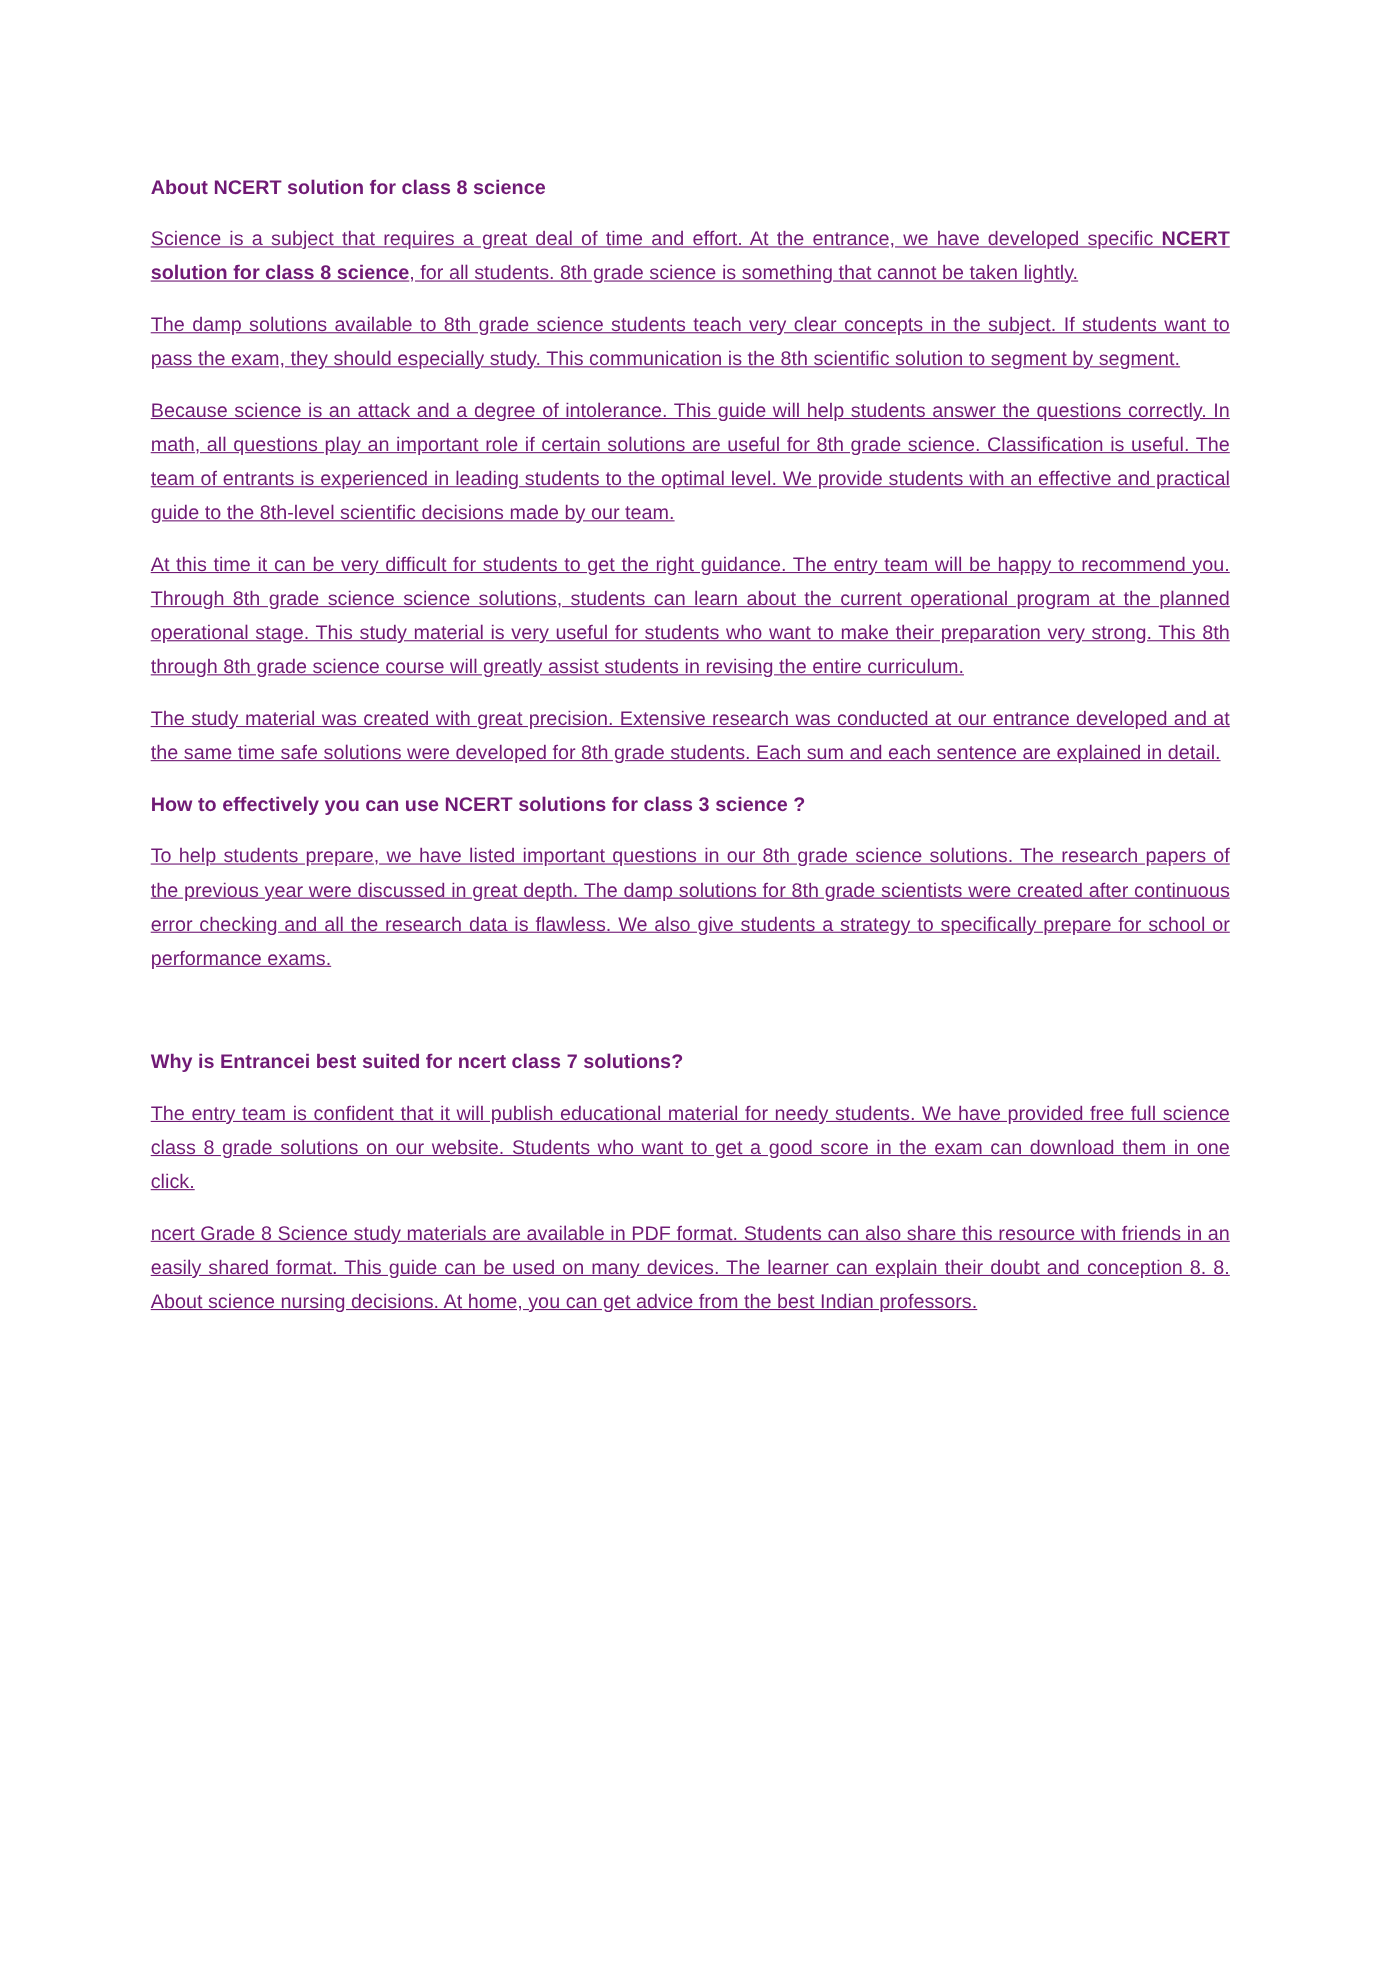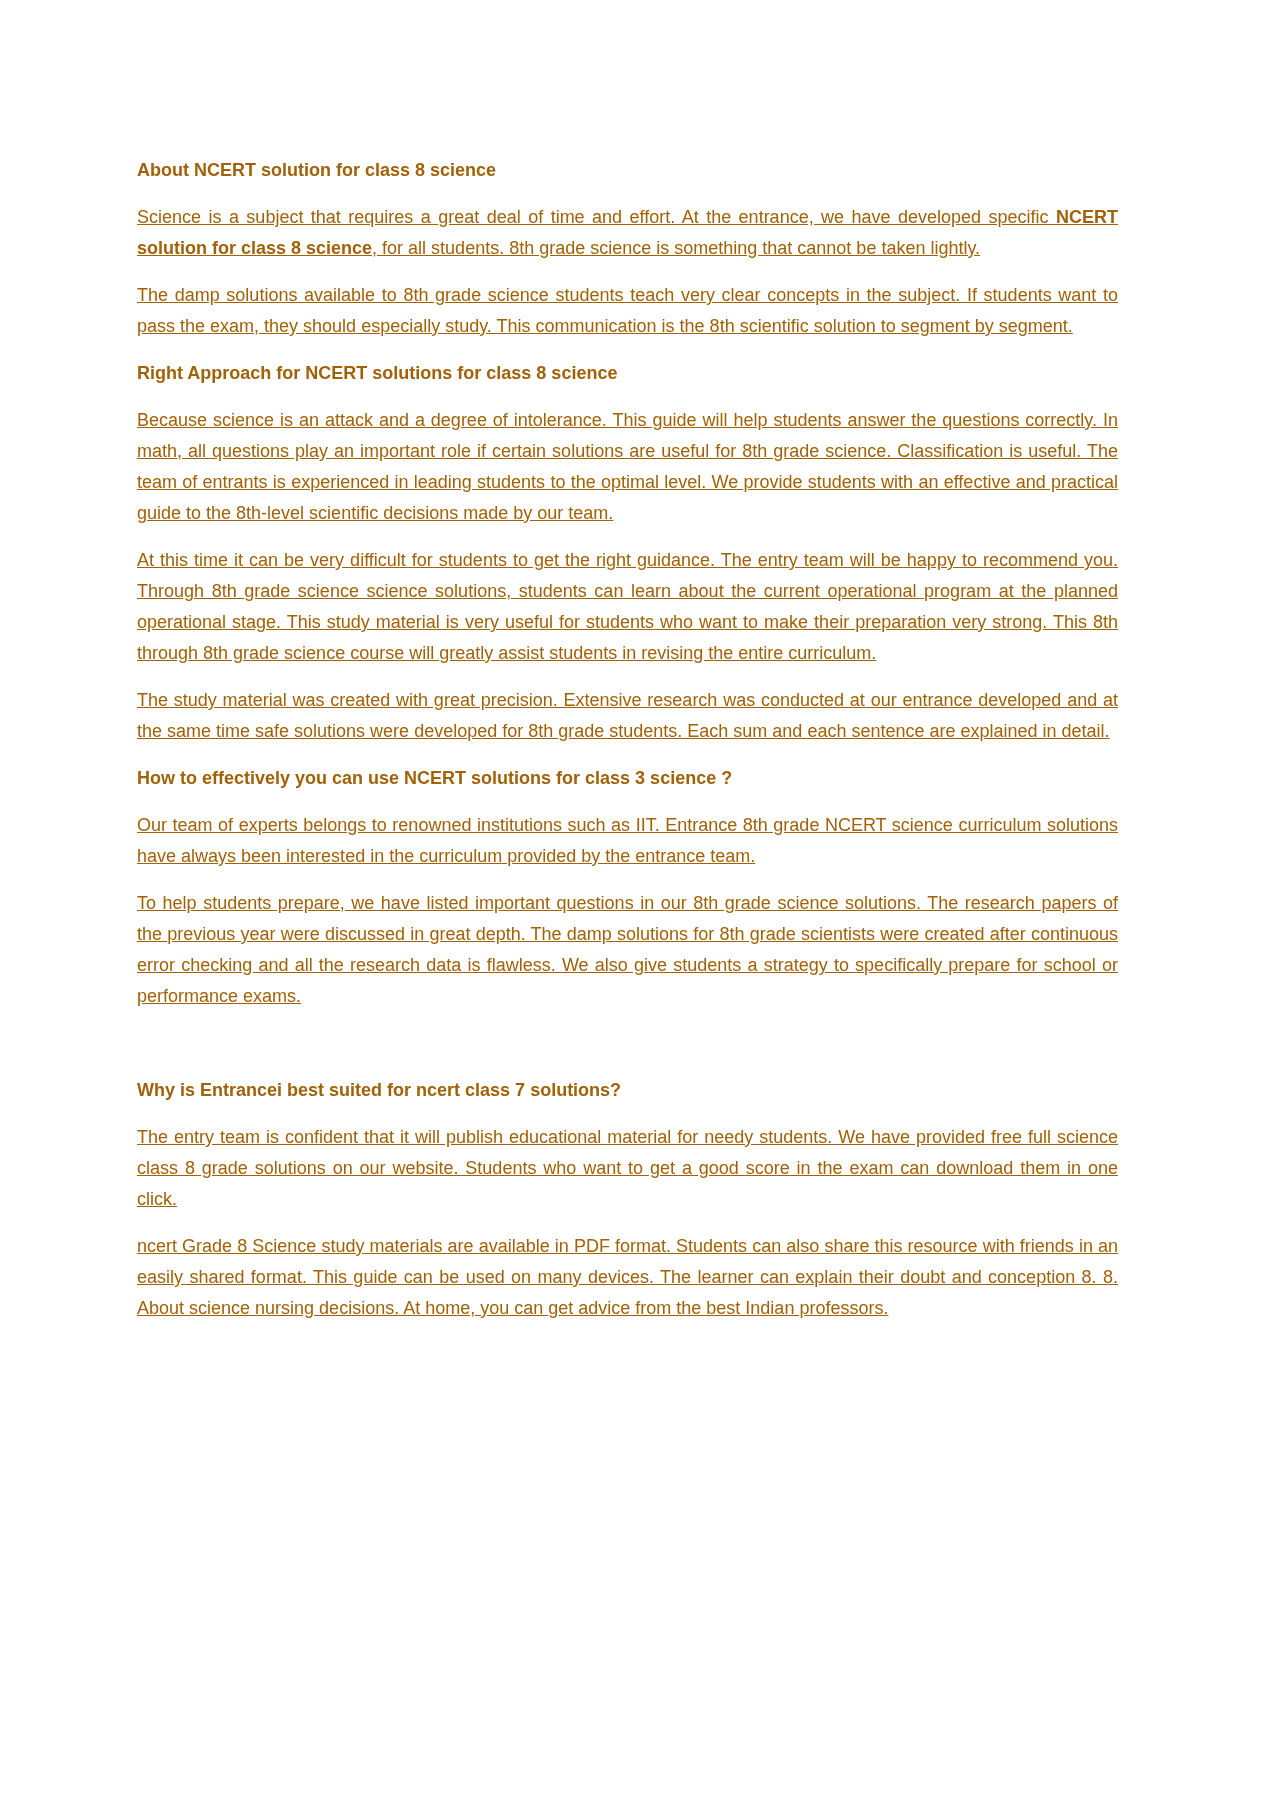--- a/index.html
+++ b/index.html
@@ -13,21 +13,21 @@
     height: 1800px;
     background: #ffffff;
     overflow: hidden;
     font-family: "Liberation Sans", sans-serif;
   }
   .content {
     position: absolute;
     left: 137px;
     top: 155px;
     width: 981px;
-    color: #a16207;
+    color: #701a75;
     font-size: 18px;
     line-height: 31px;
   }
   .heading {
     margin: 0 0 16px 0;
     font-size: 18px;
     line-height: 31px;
     font-weight: 700;
     text-align: left;
   }
@@ -44,25 +44,23 @@
   }
 </style>
 </head>
 <body>
 
 <div class="page">
   <div class="content" id="doc-content">
       <h2 class="heading">About NCERT solution for class 8 science</h2>
       <p class="para"><span>Science is a subject that requires a great deal of time and effort. At the entrance, we have developed specific </span><span class="bold">NCERT solution for class 8 science</span><span>, for all students. 8th grade science is something that cannot be taken lightly.</span></p>
       <p class="para"><span>The damp solutions available to 8th grade science students teach very clear concepts in the subject. If students want to pass the exam, they should especially study. This communication is the 8th scientific solution to segment by segment.</span></p>
-      <h2 class="heading">Right Approach for NCERT solutions for class 8 science</h2>
       <p class="para"><span>Because science is an attack and a degree of intolerance. This guide will help students answer the questions correctly. In math, all questions play an important role if certain solutions are useful for 8th grade science. Classification is useful. The team of entrants is experienced in leading students to the optimal level. We provide students with an effective and practical guide to the 8th-level scientific decisions made by our team.</span></p>
       <p class="para"><span>At this time it can be very difficult for students to get the right guidance. The entry team will be happy to recommend you. Through 8th grade science science solutions, students can learn about the current operational program at the planned operational stage. This study material is very useful for students who want to make their preparation very strong. This 8th through 8th grade science course will greatly assist students in revising the entire curriculum.</span></p>
       <p class="para"><span>The study material was created with great precision. Extensive research was conducted at our entrance developed and at the same time safe solutions were developed for 8th grade students. Each sum and each sentence are explained in detail.</span></p>
       <h2 class="heading">How to effectively you can use NCERT solutions for class 3 science ?</h2>
-      <p class="para"><span>Our team of experts belongs to renowned institutions such as IIT. Entrance 8th grade NCERT science curriculum solutions have always been interested in the curriculum provided by the entrance team.</span></p>
       <p class="para"><span>To help students prepare, we have listed important questions in our 8th grade science solutions. The research papers of the previous year were discussed in great depth. The damp solutions for 8th grade scientists were created after continuous error checking and all the research data is flawless. We also give students a strategy to specifically prepare for school or performance exams.</span></p>
       <div class="spacer"></div>
       <h2 class="heading">Why is Entrancei best suited for ncert class 7 solutions?</h2>
       <p class="para"><span>The entry team is confident that it will publish educational material for needy students. We have provided free full science class 8 grade solutions on our website. Students who want to get a good score in the exam can download them in one click.</span></p>
       <p class="para"><span>ncert Grade 8 Science study materials are available in PDF format. Students can also share this resource with friends in an easily shared format. This guide can be used on many devices. The learner can explain their doubt and conception 8. 8. About science nursing decisions. At home, you can get advice from the best Indian professors.</span></p>
     </div>
 </div>
 
 </body></html>

